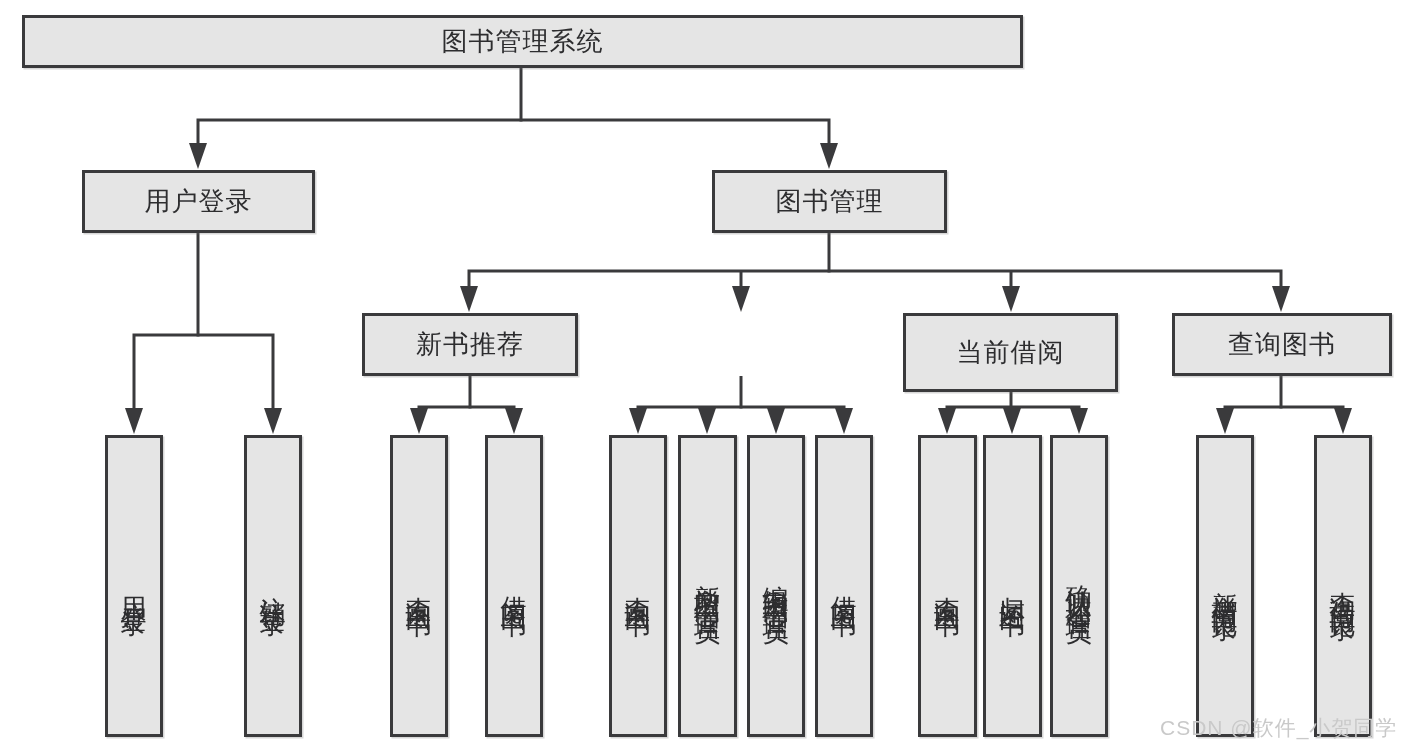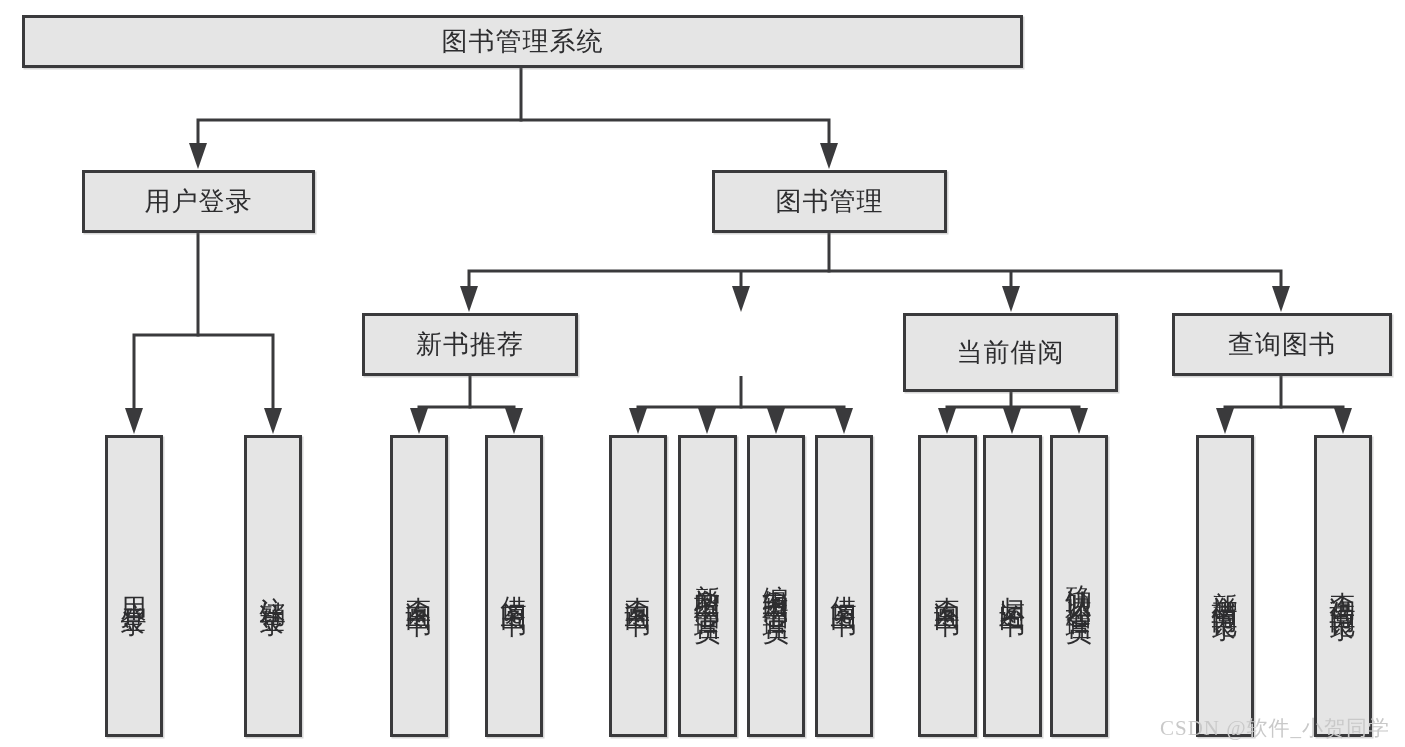--- a/index.html
+++ b/index.html
@@ -20,21 +20,21 @@
     position:absolute;box-sizing:border-box;border:3px solid var(--line);
     background:#e5e5e5;display:flex;align-items:center;justify-content:center;
     font-size:26px;letter-spacing:1px;box-shadow:1.5px 1.5px 0 rgba(110,110,110,.28);
   }
   .vnode span{
     writing-mode:vertical-lr;text-orientation:mixed;
     letter-spacing:5px;line-height:1;white-space:nowrap;
   }
   .watermark{
     position:absolute;left:1160px;top:714px;font-size:21px;
-    color:var(--watermark);letter-spacing:1px;white-space:nowrap;z-index:5;font-family:Liberation Serif, serif;
+    color:var(--watermark);letter-spacing:1px;white-space:nowrap;z-index:5;
   }
 </style>
 </head>
 <body>
 
 <div class="stage">
 
   <svg class="connectors" width="1405" height="747" viewBox="0 0 1405 747">
 
     <g>

